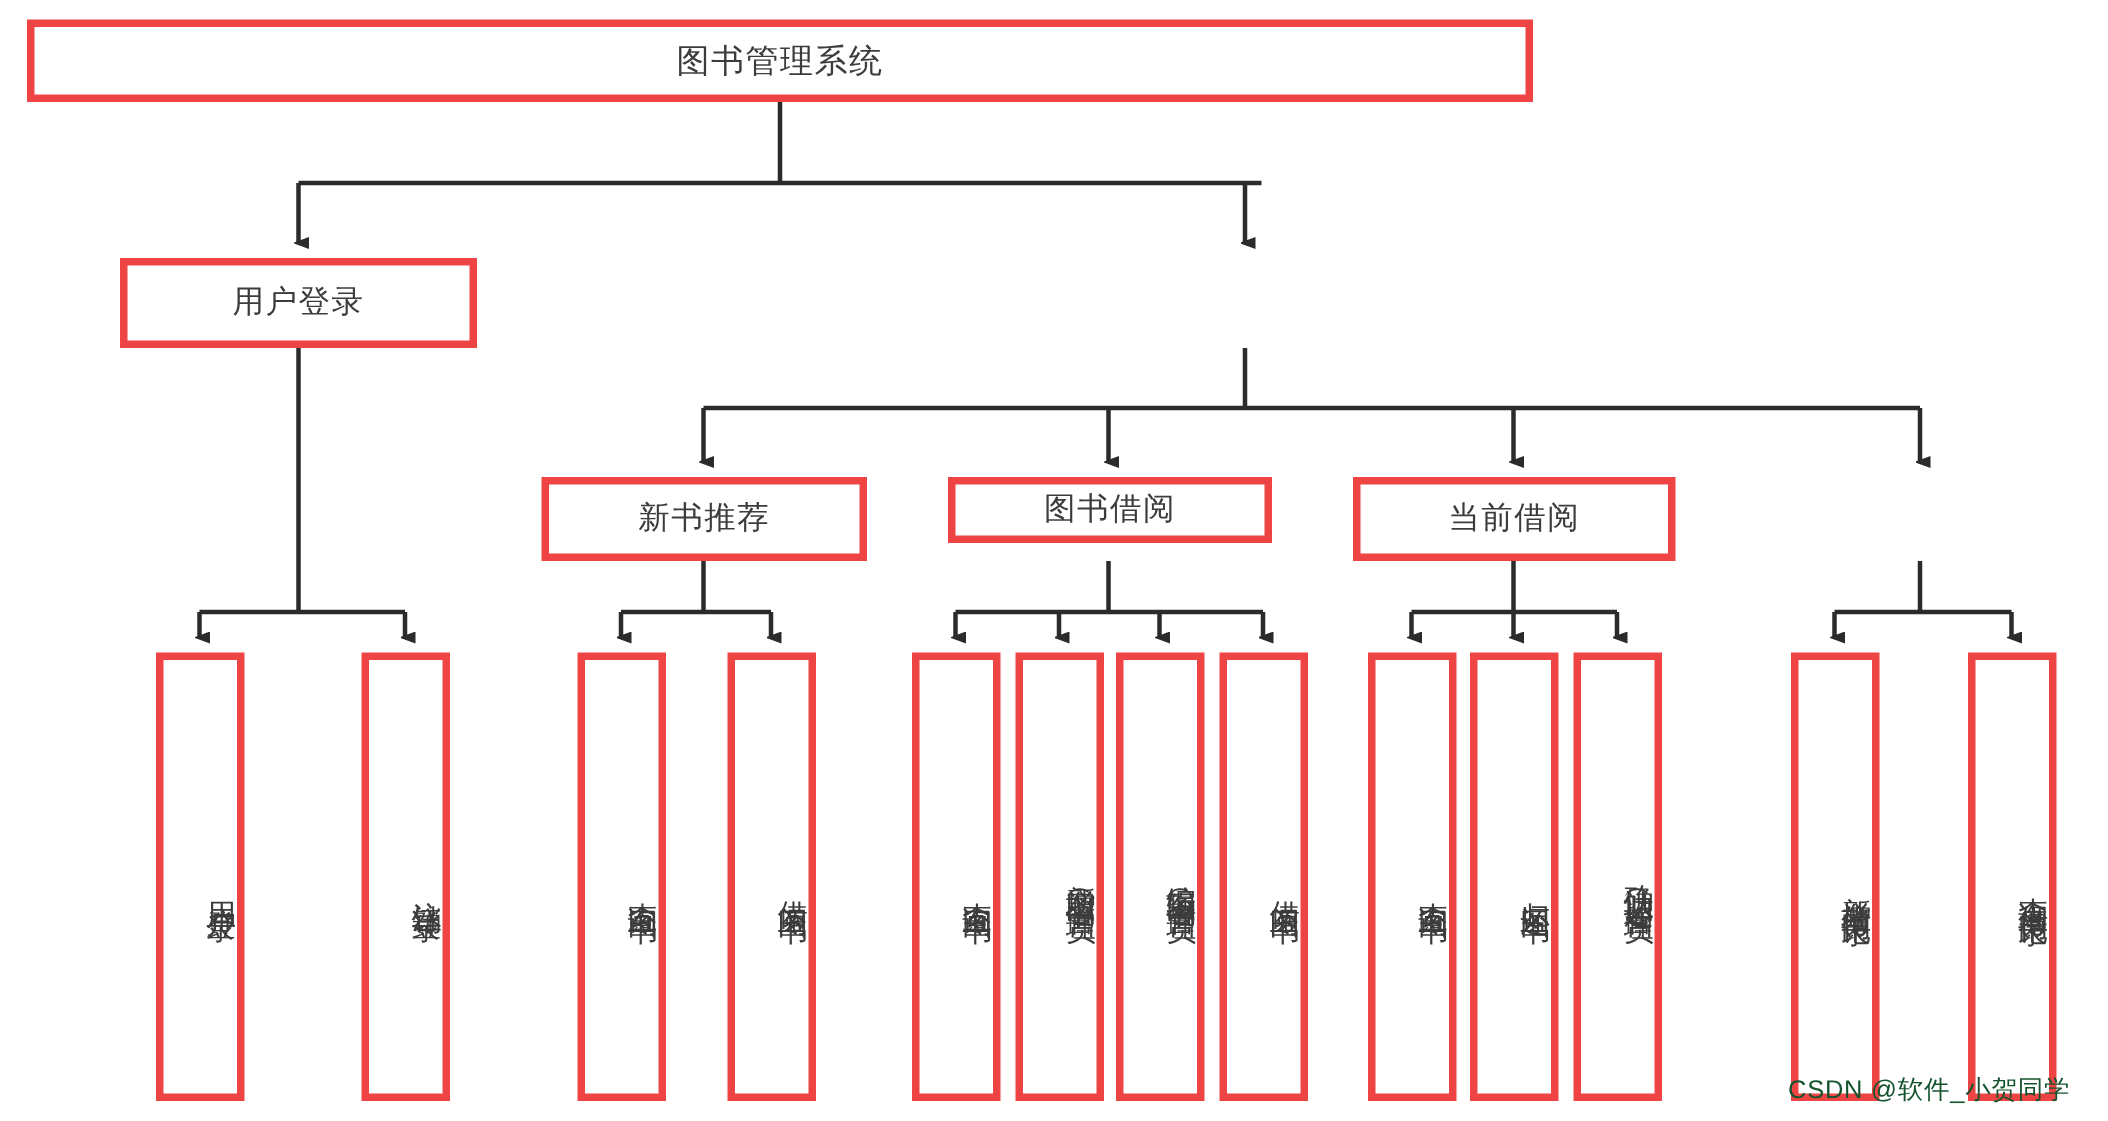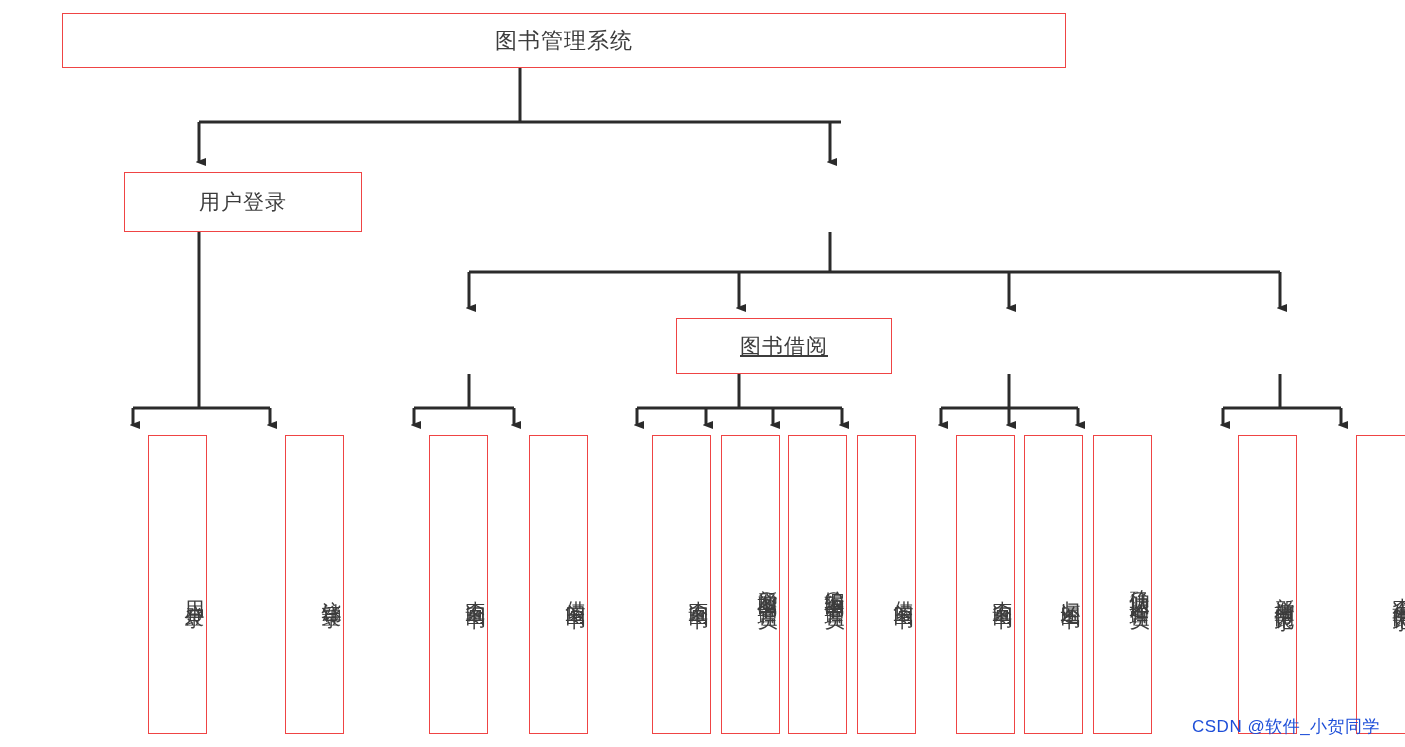--- a/index.html
+++ b/index.html
@@ -22,31 +22,30 @@
     position: absolute;
     left: 0;
     top: 0;
     width: 1405px;
     height: 747px;
     pointer-events: none;
   }
   .node {
     position: absolute;
     box-sizing: border-box;
-    border: 1px solid #ef4444;
+    border: 5px solid #ef4444;
     background: #ffffff;
     display: flex;
     align-items: center;
     justify-content: center;
     color: #3c3c3c;
     font-size: 21px;
     line-height: 1.18;
     letter-spacing: 1px;
     text-align: center;
-    margin-left: 44px;
   }
   .node.level-root {
     font-size: 22px;
   }
   .node.level-2,
   .node.level-3 {
     font-size: 21px;
   }
   .node.leaf {
     writing-mode: vertical-rl;
@@ -55,21 +54,21 @@
     justify-content: center;
     padding-top: 12px;
     font-size: 20px;
     letter-spacing: 3px;
   }
   .node.leaf.tall-text {
     padding-top: 6px;
   }
   .watermark {
     position: absolute;
-    color: #1d4ed8;
+    color: #14532d;
     font-size: 17px;
     letter-spacing: 0.5px;
     white-space: nowrap;
     user-select: none;
   }
 </style>
 </head>
 <body>
 
 <div id="diagram-root">
@@ -122,23 +121,25 @@
       <path d="M1223,408 L1223,425" marker-end="url(#arrow)"></path>
       <path d="M1341,408 L1341,425" marker-end="url(#arrow)"></path>
     </g>
   </svg>
 
   <div class="node level-root" style="left:18px; top:13px; width:1004px; height:55px;">图书管理系统</div>
 
   <div class="node level-2" style="left:80px; top:172px; width:238px; height:60px;">用户登录</div>
 
 
+  <div class="node level-3" style="left:361px; top:318px; width:217px; height:56px;">新书推荐</div>
 
-  <div class="node level-3" style="left:632px; top:318px; width:216px; height:56px;text-decoration:underline;">图书借阅</div>
+  <div class="node level-3" style="left:632px; top:318px; width:216px; height:44px;">图书借阅</div>
 
+  <div class="node level-3" style="left:902px; top:318px; width:215px; height:56px;">当前借阅</div>
 
 
   <div class="node leaf" style="left:104px; top:435px; width:59px; height:299px;">用户登录</div>
 
   <div class="node leaf" style="left:241px; top:435px; width:59px; height:299px;">注销登录</div>
 
   <div class="node leaf" style="left:385px; top:435px; width:59px; height:299px;">查询图书</div>
 
   <div class="node leaf" style="left:485px; top:435px; width:59px; height:299px;">借阅图书</div>
 

